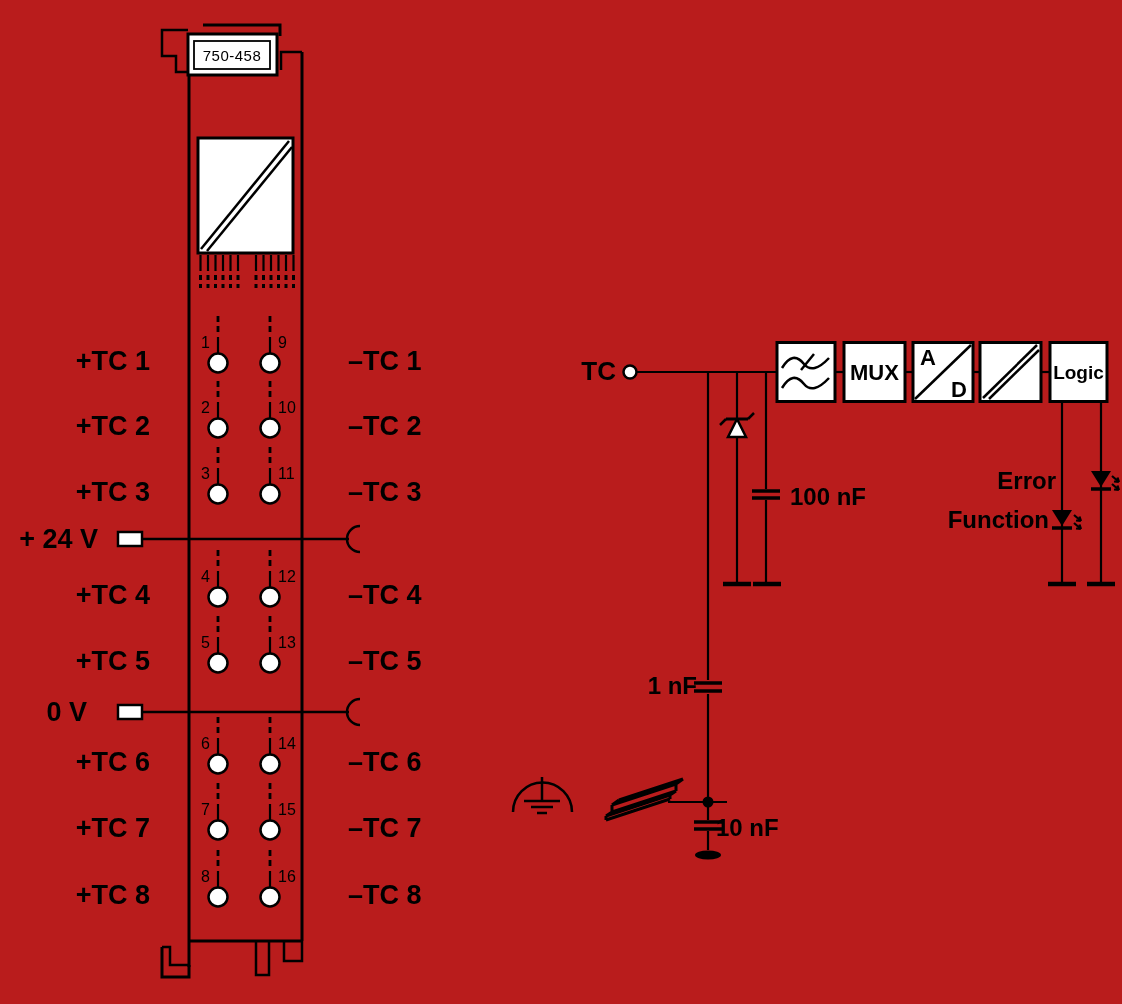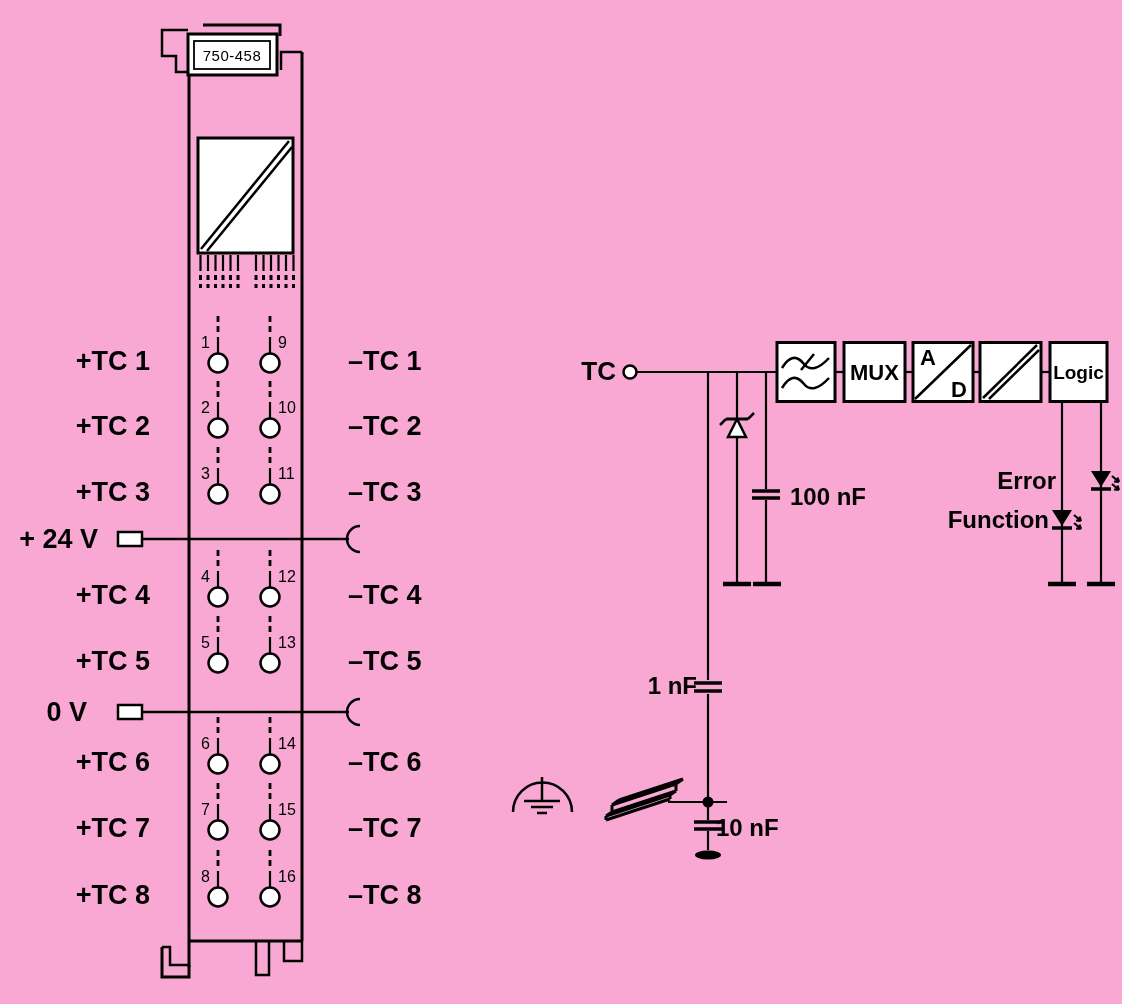--- a/index.html
+++ b/index.html
@@ -1,16 +1,16 @@
 <!DOCTYPE html>
 <html><head>
 <meta charset="utf-8">
 <style>
   html,body{margin:0;padding:0;background:#fff;}
-  .canvas{position:relative;width:1122px;height:1004px;background:#f9a8d4;overflow:hidden;}
+  .canvas{position:relative;width:1122px;height:1004px;background:#b91c1c;overflow:hidden;}
   svg{display:block;}
   svg *{vector-effect:none;}
   .ink{stroke:#000;fill:none;stroke-linejoin:miter;stroke-linecap:butt;}
   .s2{stroke-width:2.2px;}
   .s25{stroke-width:2.5px;}
   .s3{stroke-width:3px;}
   .s35{stroke-width:3.5px;}
   .s4{stroke-width:4.5px;}
   .fillw{fill:#ffffff;}
   .fillb{fill:#000000;stroke:none;}

